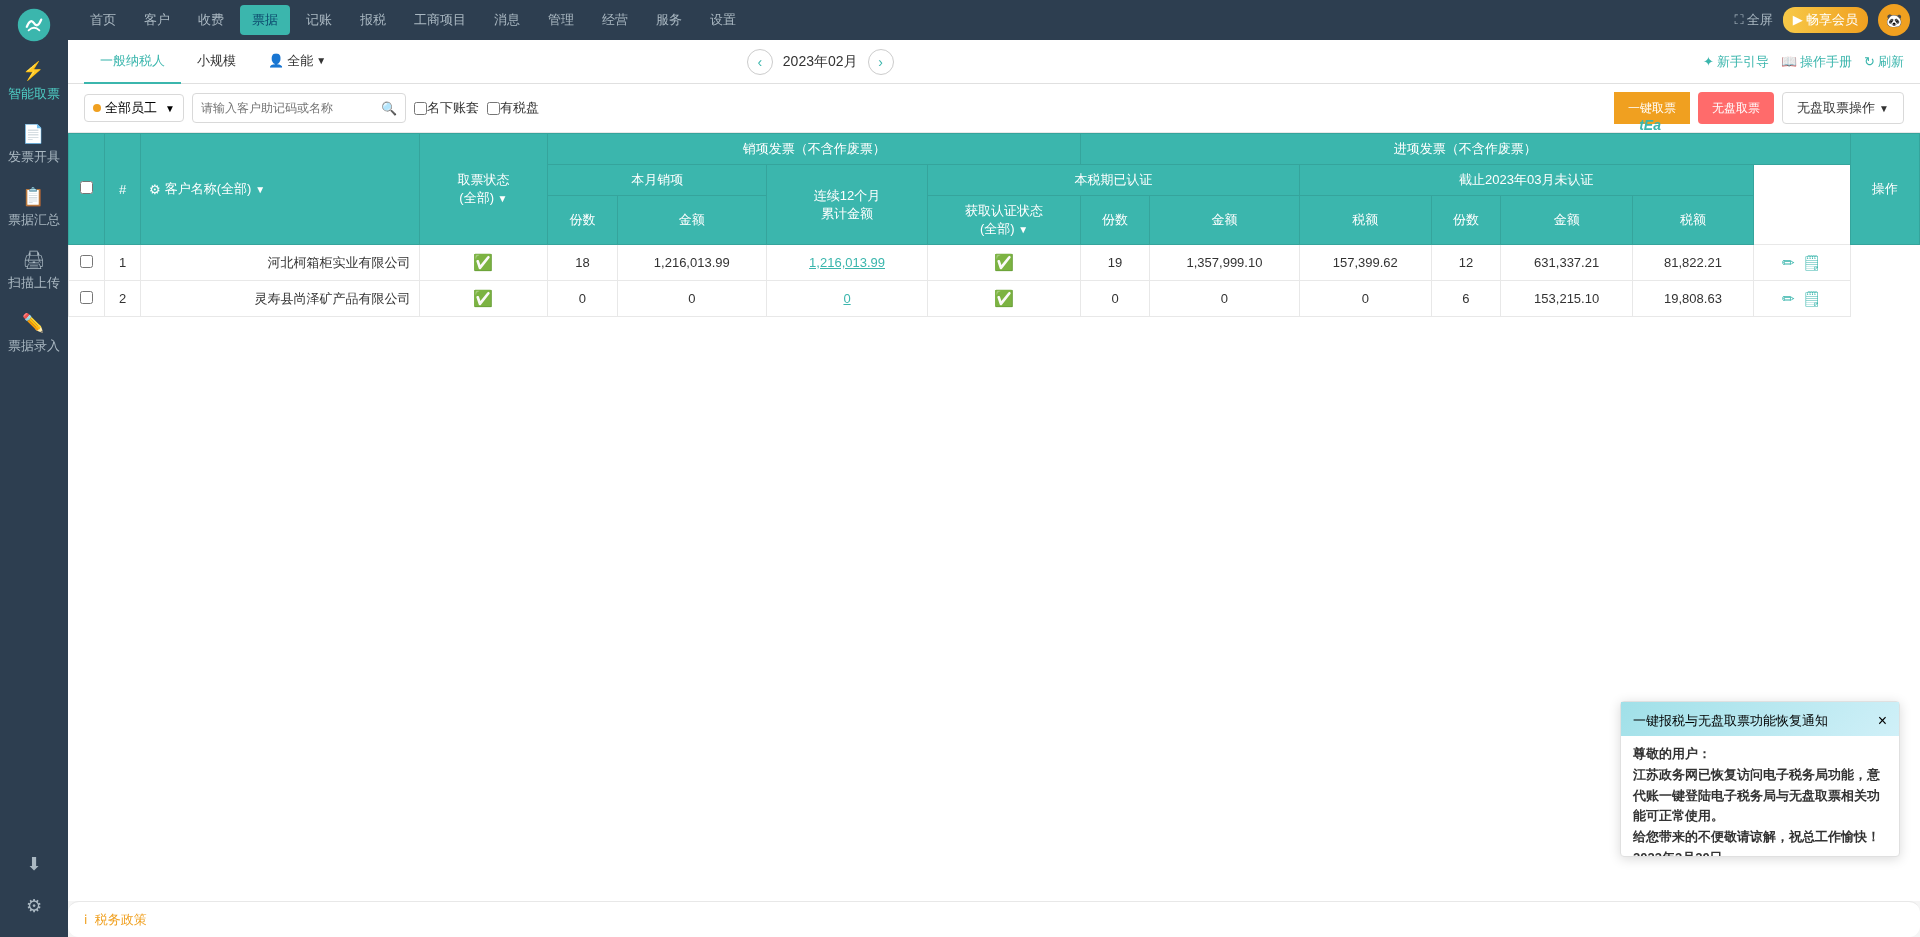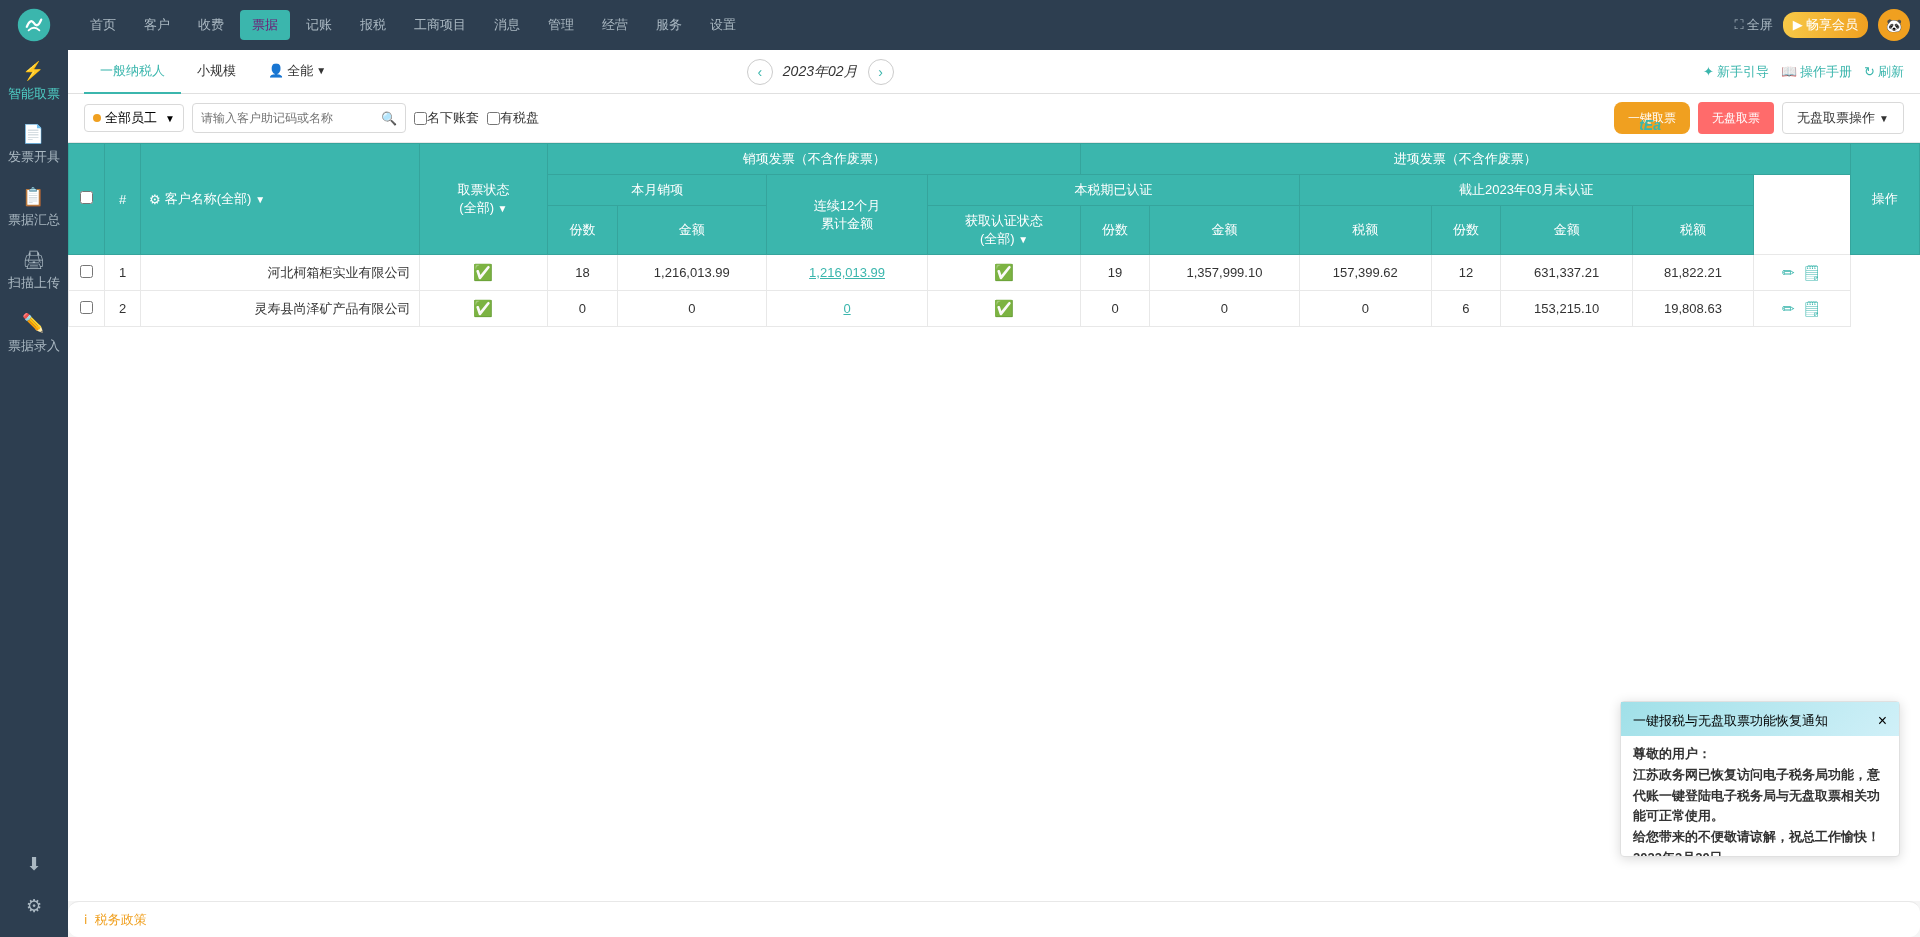--- a/index.html
+++ b/index.html
@@ -51,38 +51,38 @@
     .main {
       flex: 1;
       display: flex;
       flex-direction: column;
       overflow: hidden;
     }
 
     
     .topnav {
       background: #2d3e50;
-      height: 50px;
+      height: 40px;
       display: flex;
       align-items: center;
       padding: 0 10px;
       gap: 4px;
       flex-shrink: 0;
     }
     .topnav-item {
       color: #aab8c2;
       padding: 6px 12px;
       cursor: pointer;
       border-radius: 3px;
       font-size: 13px;
       white-space: nowrap;
     }
     .topnav-item.active {
       background: #3bb6ad;
-      color: #701a75;
+      color: #0c4a6e;
       border-radius: 4px;
     }
     .topnav-right {
       margin-left: auto;
       display: flex;
       align-items: center;
       gap: 10px;
       color: #aab8c2;
       font-size: 12px;
     }
@@ -151,21 +151,20 @@
       border: 1px solid #ccc;
       display: flex; align-items: center; justify-content: center;
       cursor: pointer;
       color: #3bb6ad;
       font-size: 14px;
     }
     .nav-date {
       font-size: 14px;
       color: #333;
       font-weight: 500;
-      font-style: italic;
     }
     .tabbar-right {
       margin-left: auto;
       display: flex;
       align-items: center;
       gap: 12px;
       font-size: 12px;
       color: #3bb6ad;
     }
     .tabbar-right span { cursor: pointer; display: flex; align-items: center; gap: 3px; }
@@ -218,21 +217,21 @@
     .toolbar-right {
       margin-left: auto;
       display: flex;
       gap: 8px;
     }
     .btn-primary {
       background: #f0a020;
       color: #fff;
       border: none;
       padding: 6px 14px;
-      border-radius: 8px;
+      border-radius: 0;
       cursor: pointer;
       font-size: 12px;
     }
     .btn-danger {
       background: #ff6b6b;
       color: #fff;
       border: none;
       padding: 6px 14px;
       border-radius: 4px;
       cursor: pointer;

